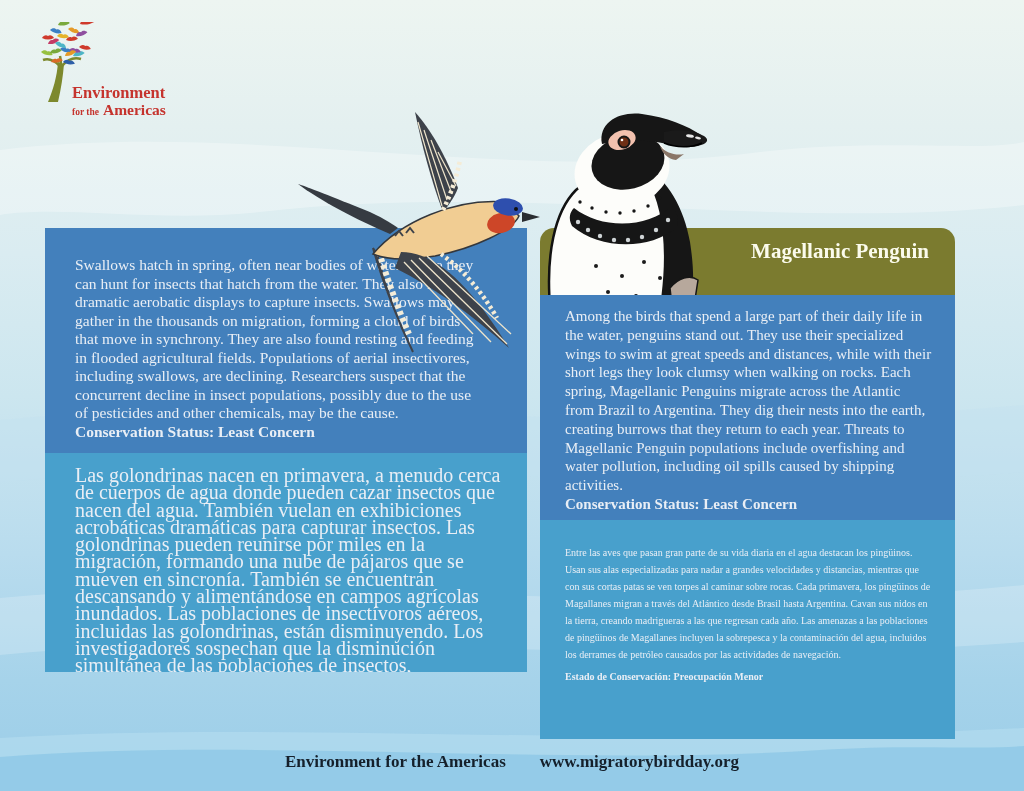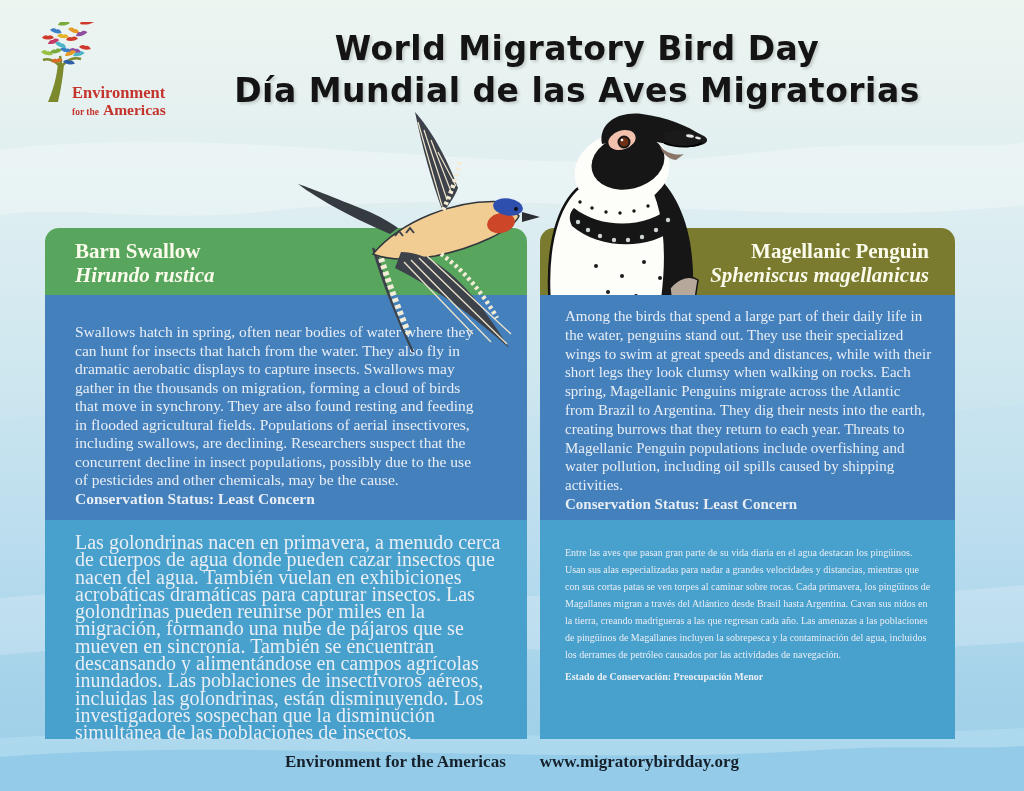--- a/index.html
+++ b/index.html
@@ -93,44 +93,35 @@
         <path transform="translate(29,34) rotate(-22)" fill="#e59a28" d="M0,0 C1.5,-2.5 4,-3.5 6,-2 C8,-3.5 10.5,-2.5 12,0 C8,2 4,2 0,0 Z"></path>
         <path transform="translate(44,2) rotate(-14) scale(1.5)" fill="#cf3a2c" d="M0,0 C1.5,-2.5 4,-3.5 6,-2 C8,-3.5 10.5,-2.5 12,0 C8,2 4,2 0,0 Z"></path>
       </g>
     </svg>
     <div class="logo-text">
       <span class="l1">Environment</span>
       <span class="l2"><span class="small">for the</span> <span class="big">Americas</span></span>
     </div>
   </div>
 
-  <div class="title">
-    <div>World Migratory Bird Day</div>
-    <div>Día Mundial de las Aves Migratorias</div>
-  </div>
 
   <div class="card card-left">
-    <div class="card-header hdr-green">
-      <div class="common">Barn Swallow</div>
-      <div class="sci">Hirundo rustica</div>
-    </div>
     <div class="sec sec-en">
       <p>Swallows hatch in spring, often near bodies of water where they can hunt for insects that hatch from the water. They also fly in dramatic aerobatic displays to capture insects. Swallows may gather in the thousands on migration, forming a cloud of birds that move in synchrony. They are also found resting and feeding in flooded agricultural fields. Populations of aerial insectivores, including swallows, are declining. Researchers suspect that the concurrent decline in insect populations, possibly due to the use of pesticides and other chemicals, may be the cause.</p>
       <p class="status">Conservation Status: Least Concern</p>
     </div>
     <div class="sec sec-es">
       <p>Las golondrinas nacen en primavera, a menudo cerca de cuerpos de agua donde pueden cazar insectos que nacen del agua. También vuelan en exhibiciones acrobáticas dramáticas para capturar insectos. Las golondrinas pueden reunirse por miles en la migración, formando una nube de pájaros que se mueven en sincronía. También se encuentran descansando y alimentándose en campos agrícolas inundados. Las poblaciones de insectívoros aéreos, incluidas las golondrinas, están disminuyendo. Los investigadores sospechan que la disminución simultánea de las poblaciones de insectos, posiblemente debido al uso de pesticidas y otros productos químicos, puede ser la causa.</p>
       <p class="status">Estado de Conservación: Preocupación Menor</p>
     </div>
   </div>
 
   <div class="card card-right">
     <div class="card-header hdr-olive">
       <div class="common">Magellanic Penguin</div>
-      <div class="sci">Spheniscus magellanicus</div>
     </div>
     <div class="sec sec-en">
       <p>Among the birds that spend a large part of their daily life in the water, penguins stand out. They use their specialized wings to swim at great speeds and distances, while with their short legs they look clumsy when walking on rocks. Each spring, Magellanic Penguins migrate across the Atlantic from Brazil to Argentina. They dig their nests into the earth, creating burrows that they return to each year. Threats to Magellanic Penguin populations include overfishing and water pollution, including oil spills caused by shipping activities.</p>
       <p class="status">Conservation Status: Least Concern</p>
     </div>
     <div class="sec sec-es">
       <p>Entre las aves que pasan gran parte de su vida diaria en el agua destacan los pingüinos. Usan sus alas especializadas para nadar a grandes velocidades y distancias, mientras que con sus cortas patas se ven torpes al caminar sobre rocas. Cada primavera, los pingüinos de Magallanes migran a través del Atlántico desde Brasil hasta Argentina. Cavan sus nidos en la tierra, creando madrigueras a las que regresan cada año. Las amenazas a las poblaciones de pingüinos de Magallanes incluyen la sobrepesca y la contaminación del agua, incluidos los derrames de petróleo causados por las actividades de navegación.</p>
       <p class="status">Estado de Conservación: Preocupación Menor</p>
     </div>
   </div>

